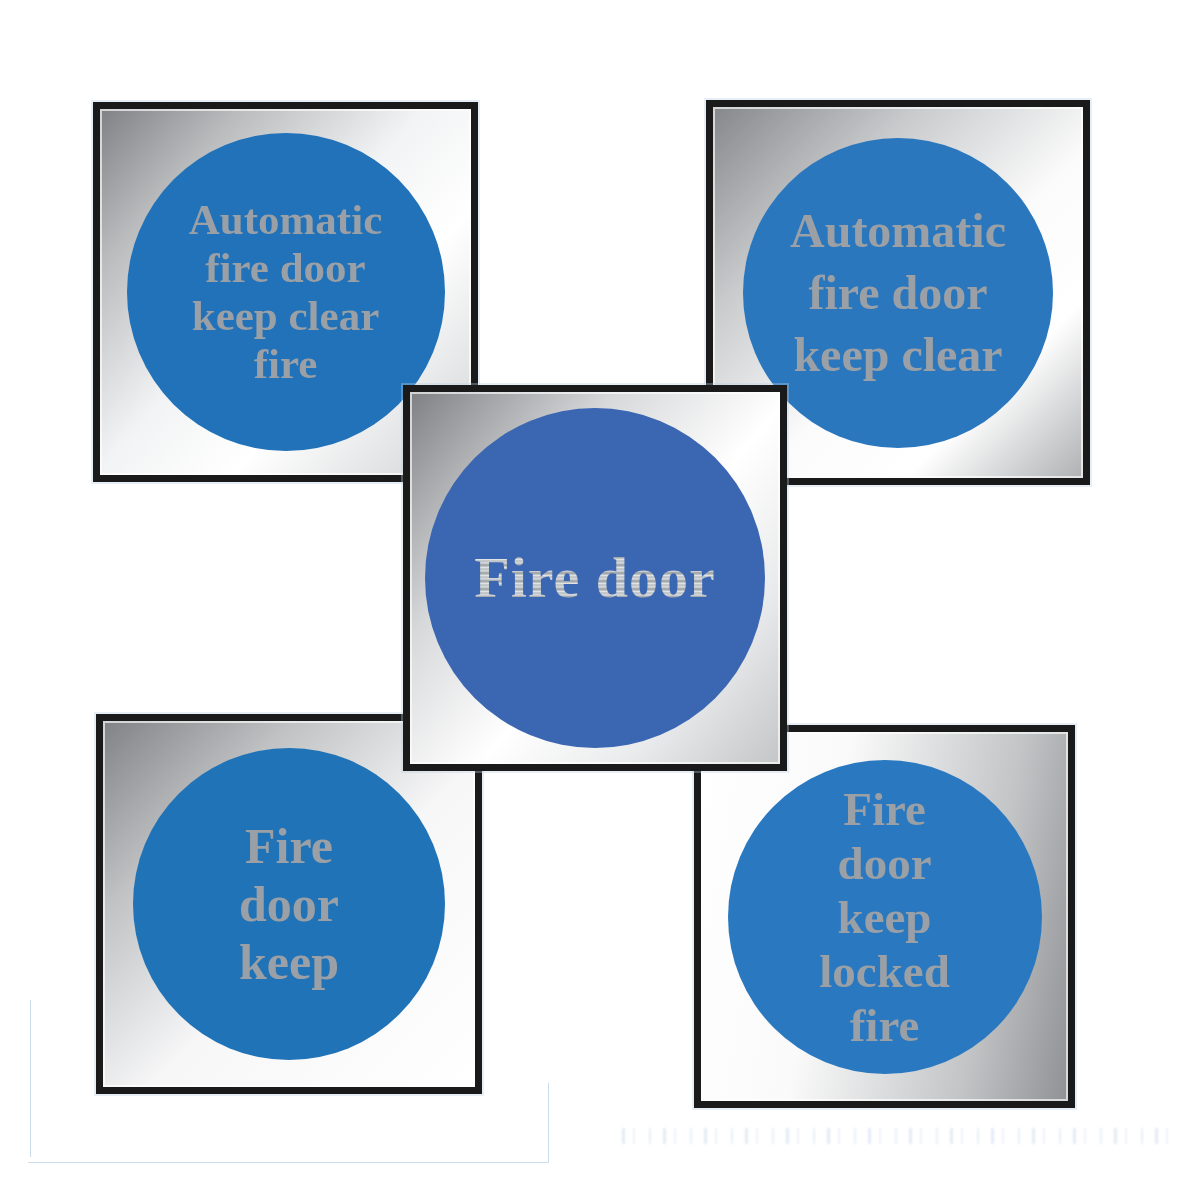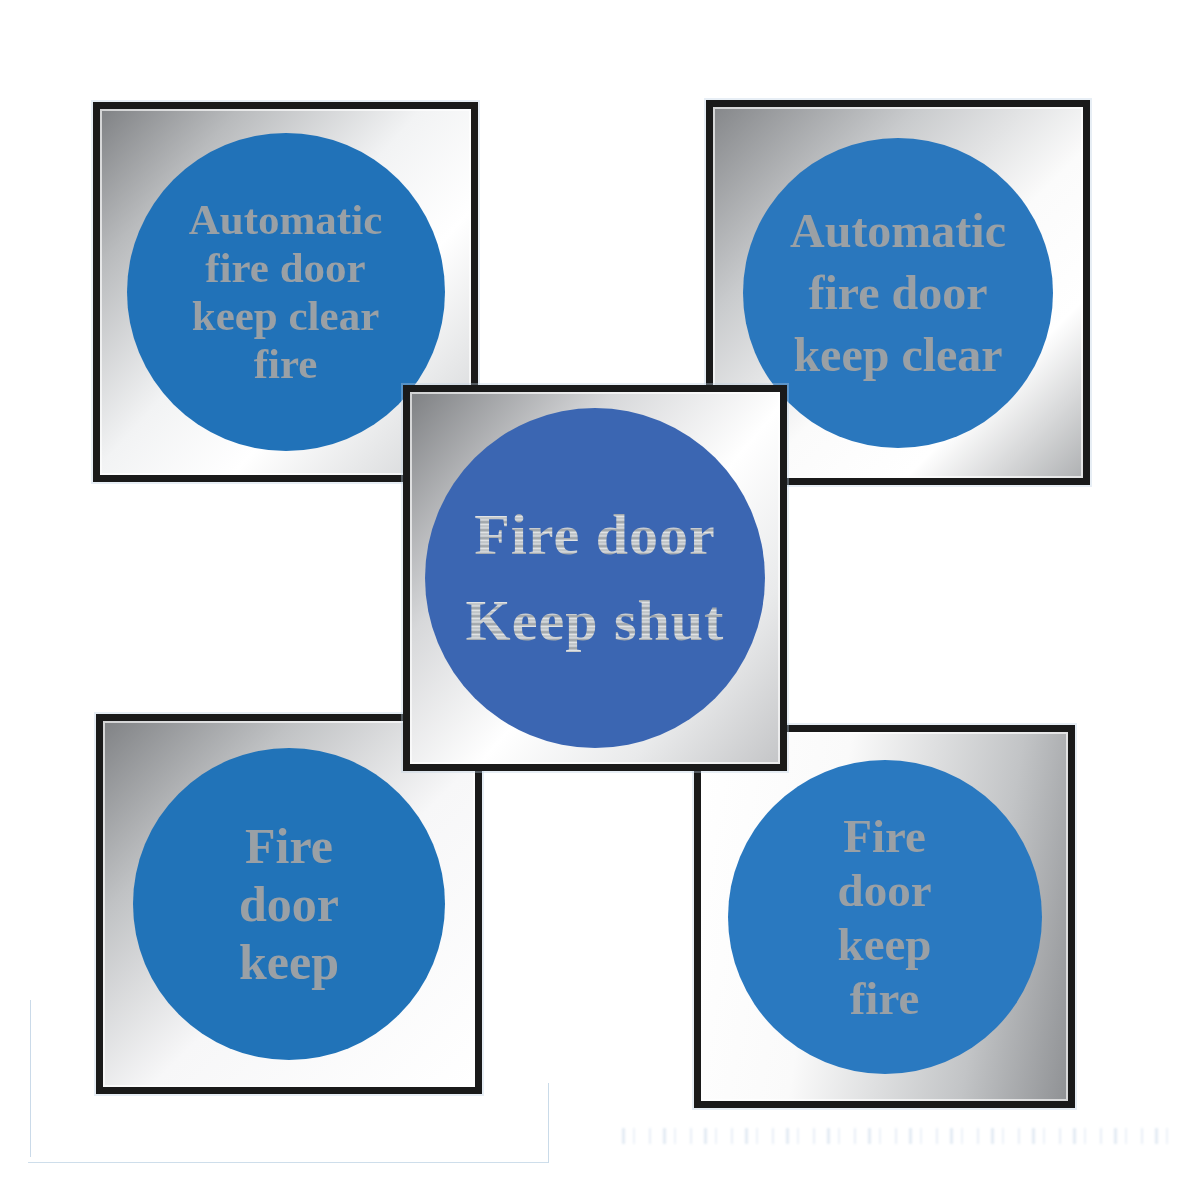--- a/index.html
+++ b/index.html
@@ -75,37 +75,37 @@
     <div class="circle silver-text" style="background:#2a77bd;">
       <span class="line">Automatic</span>
       <span class="line">fire door</span>
       <span class="line">keep clear</span>
     </div>
   </div>
 
   <div class="sign sign-c">
     <div class="circle brushed-text" style="background:#3b66b2;">
       <span class="line">Fire door</span>
-      <span class="line">Keep shut</span>
     </div>
   </div>
 
   <div class="sign sign-bl">
     <div class="circle silver-text" style="background:#2173b8;">
       <span class="line">Fire</span>
       <span class="line">door</span>
       <span class="line">keep</span>
     </div>
   </div>
 
   <div class="sign sign-br">
     <div class="circle silver-text" style="background:#2a79c0;">
       <span class="line">Fire</span>
       <span class="line">door</span>
       <span class="line">keep</span>
+      <span class="line">locked</span>
       <span class="line">fire</span>
     </div>
   </div>
 
   <div class="faint-vline-1"></div>
   <div class="faint-vline-2"></div>
   <div class="faint-hline"></div>
   <div class="watermark-strip"></div>
 
 </div>

